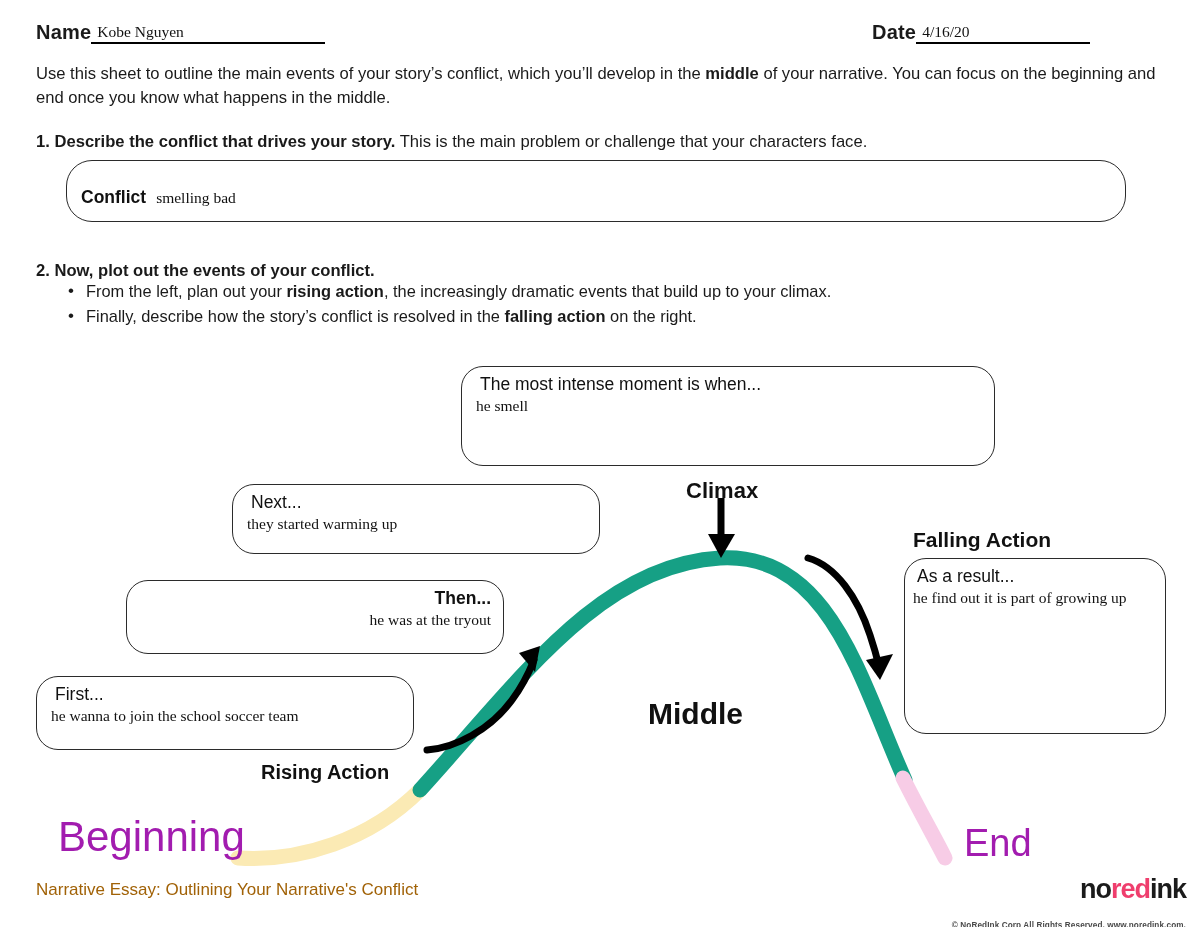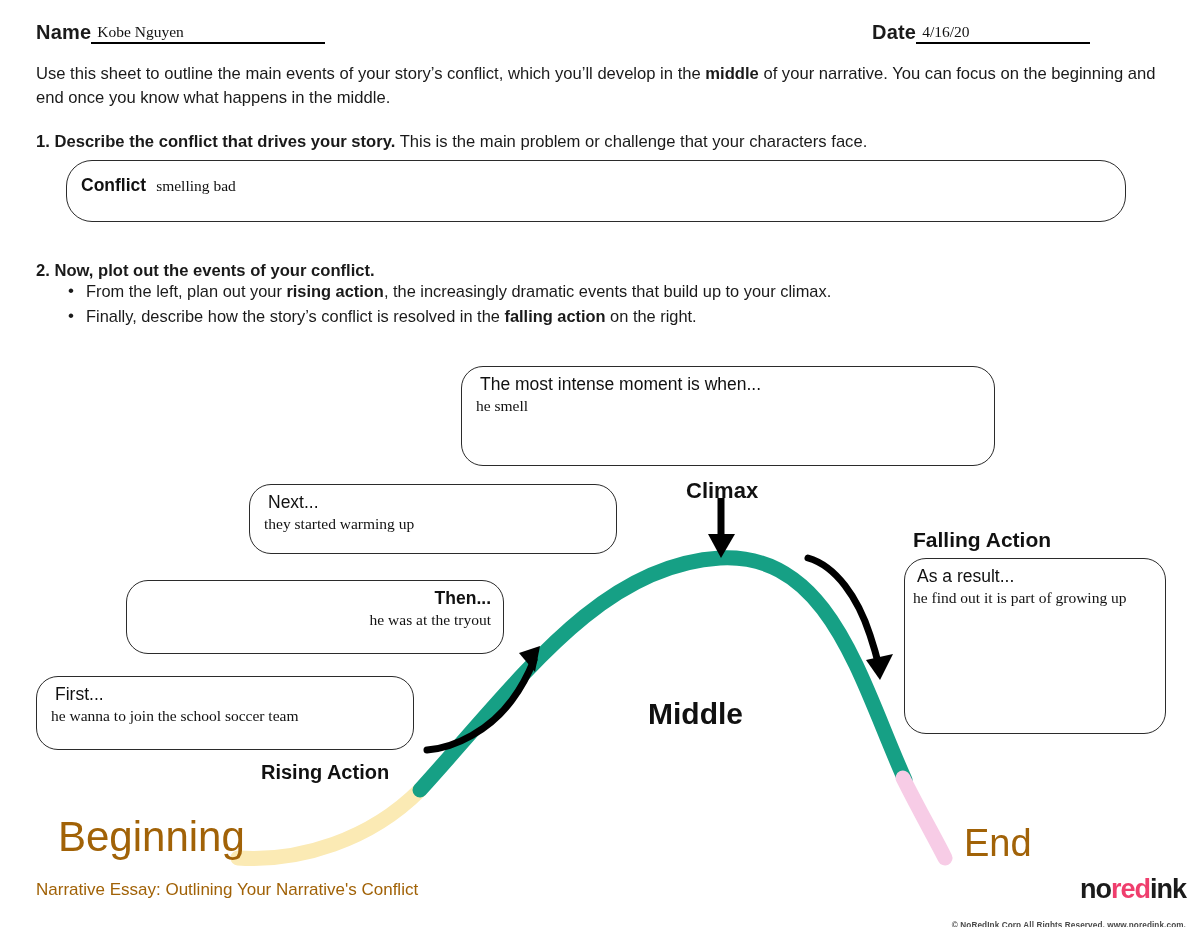--- a/index.html
+++ b/index.html
@@ -140,44 +140,44 @@
   }
   .boxfield.inline-prompt {
     padding-top: 10px;
   }
   .boxfield.inline-prompt .row {
     display: flex;
     align-items: baseline;
     gap: 10px;
   }
   .boxfield.inline-prompt .prompt { margin-left: 0; }
-  .boxfield.inline-prompt .answer { margin-top: 4px; }
+  .boxfield.inline-prompt .answer { margin-top: 16px; }
 
   
   #conflict-box { left: 66px;  top: 160px; width: 1060px; height: 62px; border-radius: 26px; }
   #climax-box   { left: 461px; top: 366px; width: 534px;  height: 100px; }
-  #next-box     { left: 249px; top: 484px; width: 368px;  height: 70px; }
+  #next-box     { left: 232px; top: 484px; width: 368px;  height: 70px; }
   #then-box     { left: 126px; top: 580px; width: 378px;  height: 74px; text-align: right; }
   #first-box    { left: 36px;  top: 676px; width: 378px;  height: 74px; }
   #result-box   { left: 904px; top: 558px; width: 262px;  height: 176px; padding-left: 8px; }
 
   
   .dlabel {
     position: absolute;
     font-weight: bold;
     color: #111;
     white-space: nowrap;
   }
   #label-climax        { left: 686px; top: 478px; font-size: 22px; }
   #label-falling       { left: 913px; top: 528px; font-size: 21px; }
   #label-rising        { left: 261px; top: 761px; font-size: 20px; }
   #label-middle        { left: 648px; top: 697px; font-size: 30px; }
   .glabel {
     position: absolute;
-    color: #a16207;
+    color: #a21caf;
     font-weight: normal;
     white-space: nowrap;
   }
   #label-beginning { left: 58px;  top: 813px; font-size: 42px; }
   #label-end       { left: 964px; top: 822px; font-size: 38px; }
 
   
   #plot-svg {
     position: absolute;
     left: 0;

